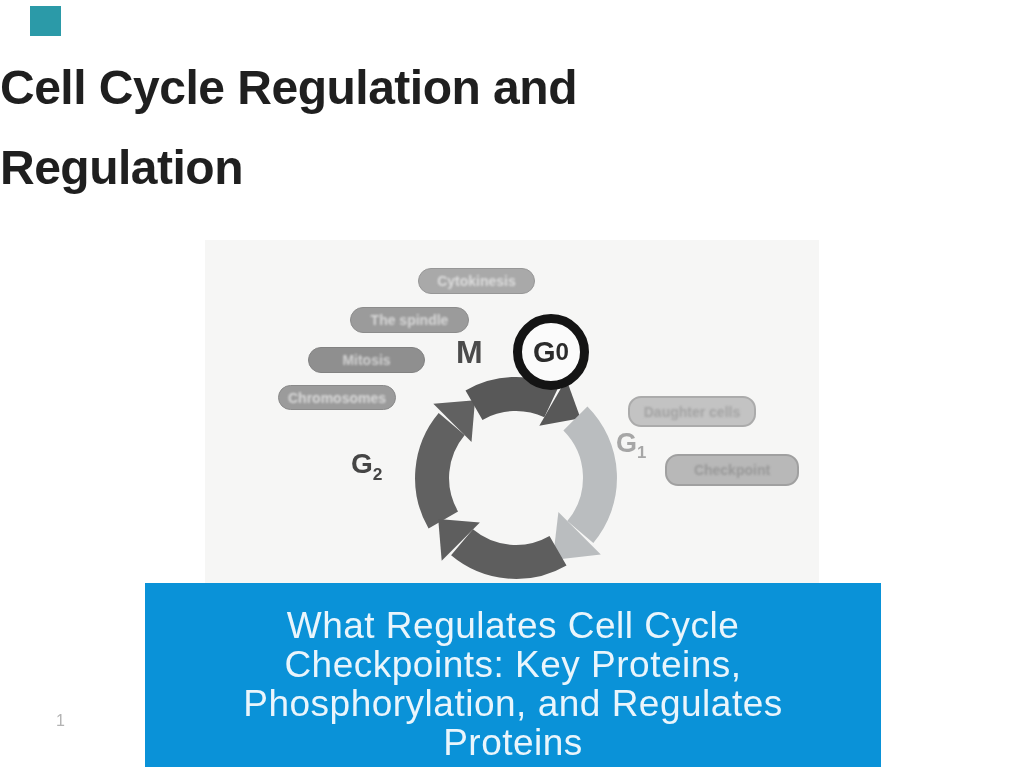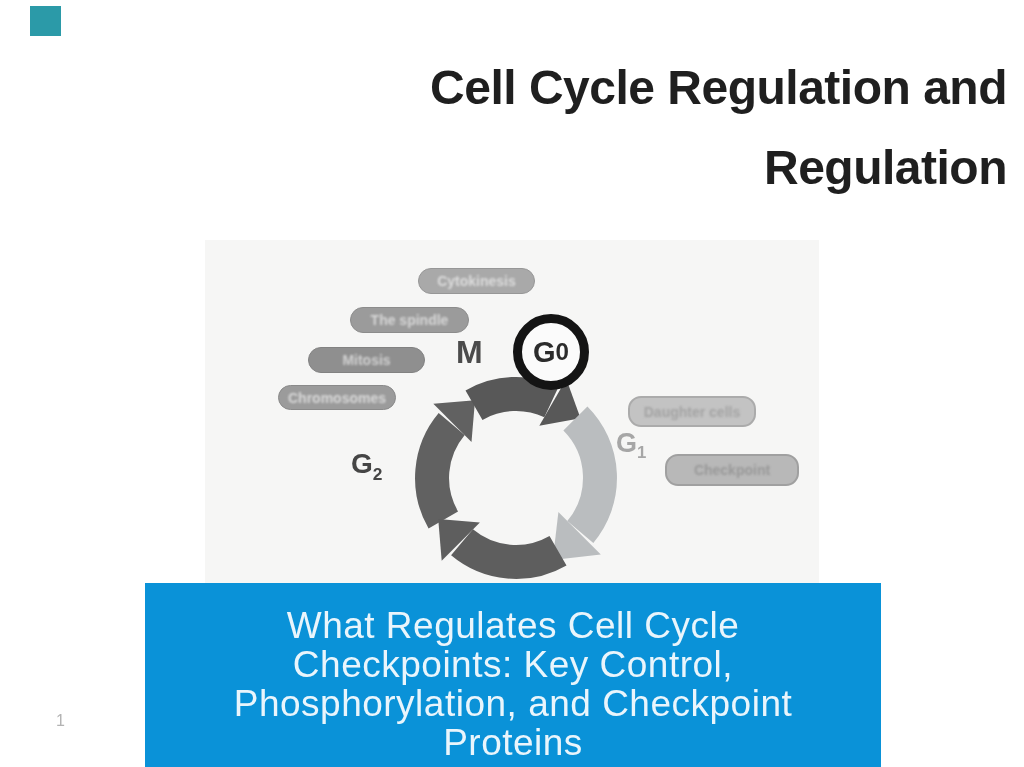--- a/index.html
+++ b/index.html
@@ -2,21 +2,21 @@
 <html><head>
 <meta charset="utf-8">
 <style>
   html,body{margin:0;padding:0;background:#ffffff;}
   .slide{
     position:relative;width:1024px;height:767px;background:#ffffff;overflow:hidden;
     font-family:"Liberation Sans",sans-serif;
   }
   .accent-square{position:absolute;left:30px;top:6px;width:31px;height:30px;background:#2b9aa8;}
   .title{
-    position:absolute;left:0;right:17px;top:48px;text-align:right;
+    position:absolute;left:0;right:17px;top:48px;text-align:left;
     font-size:48px;line-height:80px;font-weight:600;color:#1f1f1f;letter-spacing:-0.5px;
   }
   .photo{
     position:absolute;left:205px;top:240px;width:614px;height:344px;background:#f6f6f5;
   }
   .ring-svg{position:absolute;left:0;top:0;filter:blur(0.4px);}
   .pill{
     position:absolute;border-radius:13px;display:flex;align-items:center;justify-content:center;
     font-size:14px;font-weight:bold;overflow:hidden;
   }
@@ -111,21 +111,21 @@
 
     <div class="phase phase-g2">
       <span>G</span><sub>2</sub>
     </div>
 
   </div>
 
   <div class="banner">
     <div class="banner-text">
       <div>What Regulates Cell Cycle</div>
-      <div>Checkpoints: Key Control,</div>
-      <div>Phosphorylation, and Checkpoint</div>
+      <div>Checkpoints: Key Proteins,</div>
+      <div>Phosphorylation, and Regulates</div>
       <div>Proteins</div>
     </div>
   </div>
 
   <div class="page-number">1</div>
 
 </div>
 
 </body></html>

